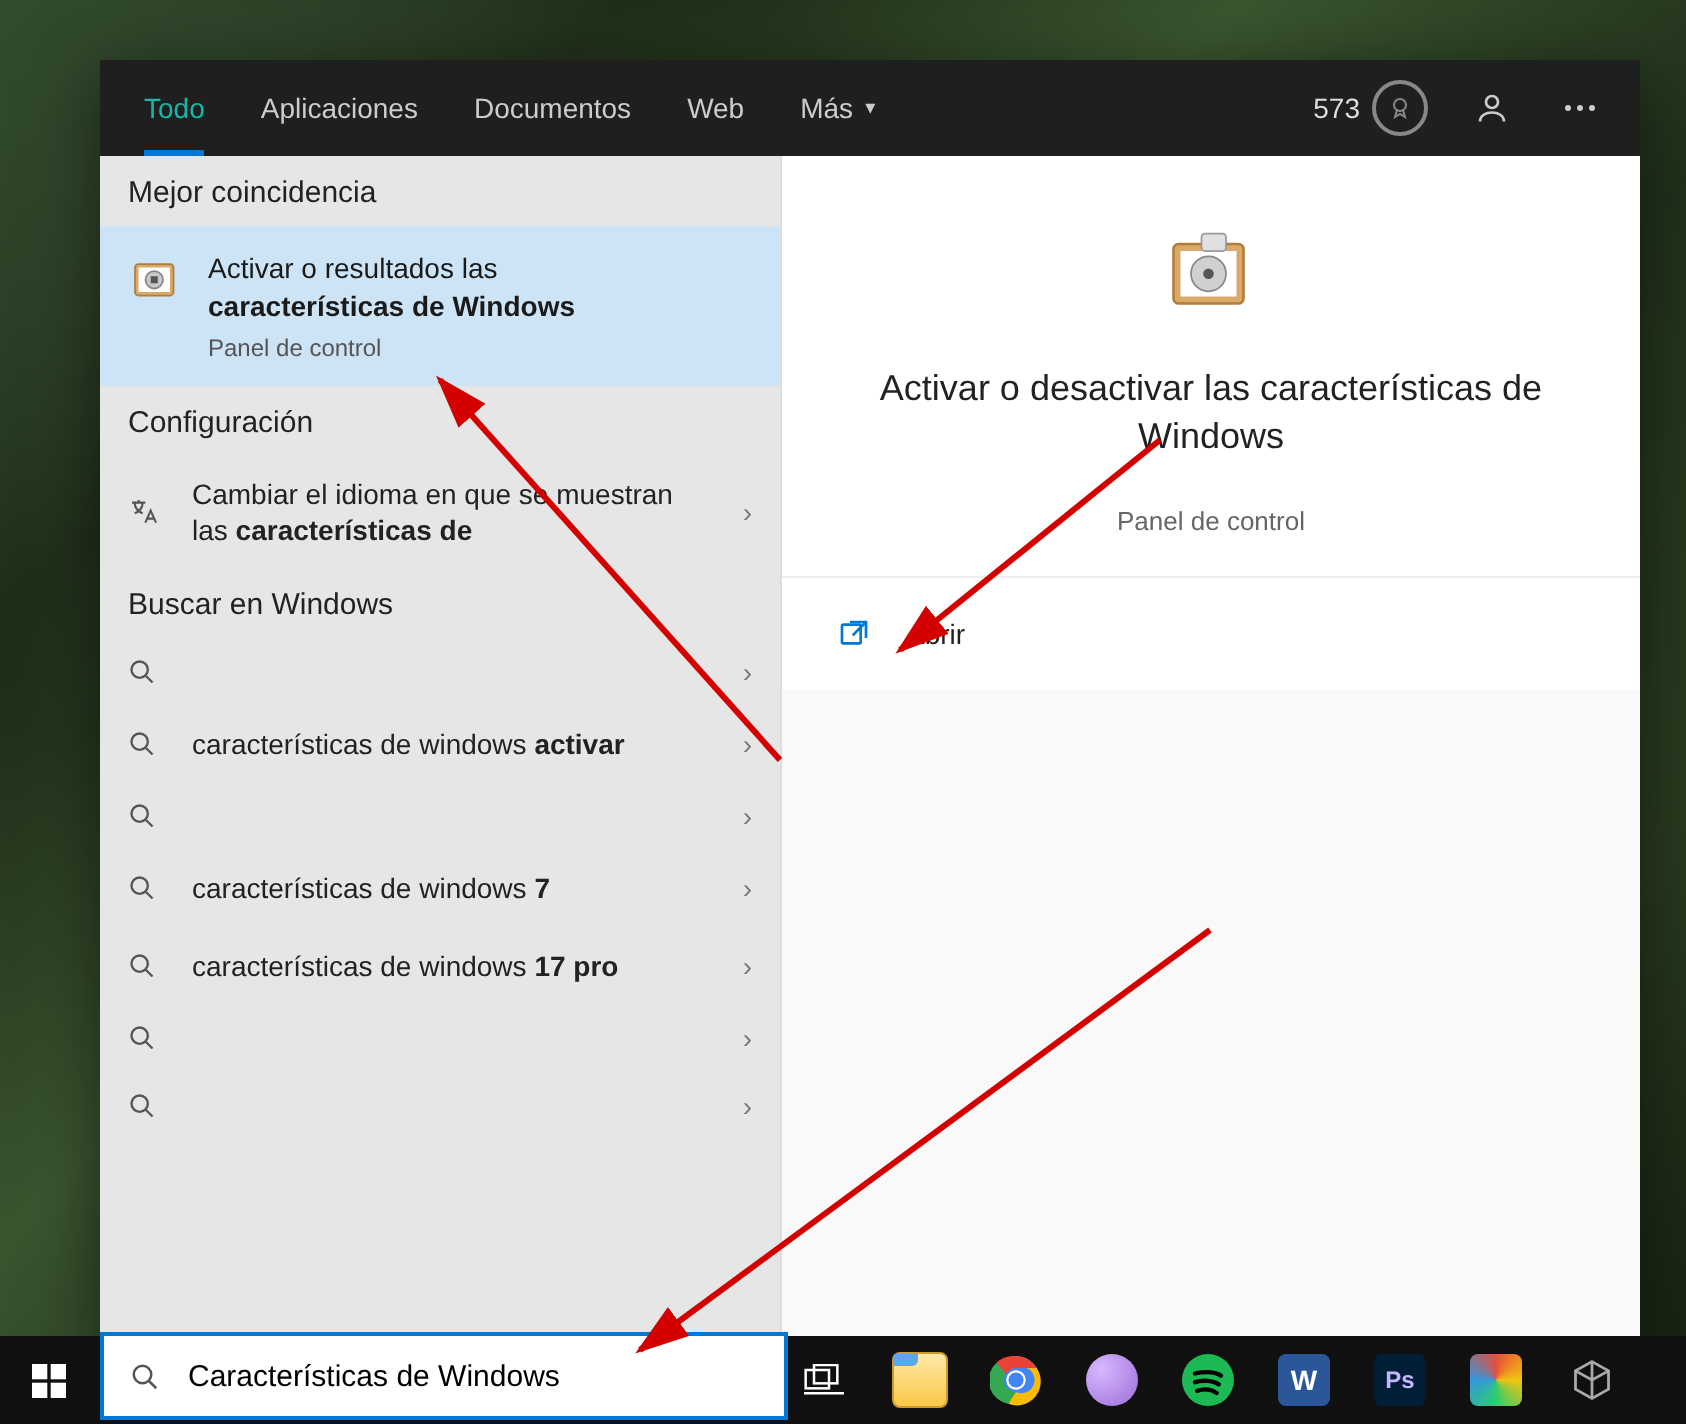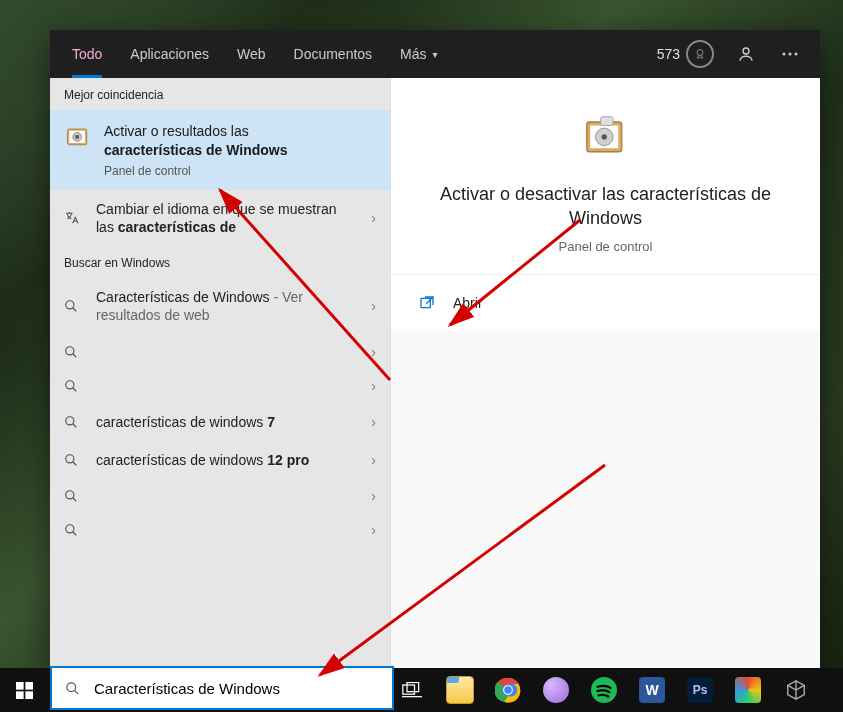--- a/index.html
+++ b/index.html
@@ -2,41 +2,41 @@
 <html><head>
 <meta charset="utf-8">
 <style>
   html,body{margin:0;padding:0;width:843px;height:712px;overflow:hidden;font-family:"Segoe UI",Arial,sans-serif;background:#1a3a1a;}
   .desktop{position:relative;width:843px;height:712px;background:linear-gradient(135deg,#2d4a2d 0%,#1a2815 20%,#3a5530 40%,#1f2f1a 60%,#2a3a20 80%,#15200f 100%);}
   .desktop::before{content:"";position:absolute;inset:0;background:radial-gradient(circle at 15% 15%,rgba(60,80,50,.6),transparent 30%),radial-gradient(circle at 85% 40%,rgba(40,60,30,.5),transparent 35%),radial-gradient(circle at 60% 85%,rgba(30,45,20,.5),transparent 30%);}
   
   .panel{position:absolute;left:50px;top:30px;width:770px;height:640px;background:#e6e6e6;box-shadow:0 8px 30px rgba(0,0,0,.5);display:flex;flex-direction:column;}
   .tabs{height:48px;background:#1f1f1f;display:flex;align-items:center;color:#ccc;font-size:14px;padding:0 8px;}
   .tab{padding:0 14px;height:48px;display:flex;align-items:center;cursor:pointer;position:relative;}
-  .tab.active{color:#f9a8d4;}
+  .tab.active{color:#14b8a6;}
   .tab.active::after{content:"";position:absolute;left:14px;right:14px;bottom:0;height:3px;background:#0078d4;}
   .tabs .spacer{flex:1;}
   .points{display:flex;align-items:center;color:#ddd;font-size:14px;margin-right:10px;margin-left:24px;}
   .medal{width:24px;height:24px;border:2px solid #888;border-radius:50%;margin-left:6px;display:flex;align-items:center;justify-content:center;font-size:11px;color:#888;}
   .hicon{width:32px;height:32px;margin:0 6px;display:flex;align-items:center;justify-content:center;color:#ccc;cursor:pointer;border-radius:3px;}
   .body{flex:1;display:flex;min-height:0;}
   .left{width:340px;background:#e6e6e6;overflow:hidden;display:flex;flex-direction:column;}
   .right{flex:1;background:#f9f9f9;display:flex;flex-direction:column;border-left:1px solid #ddd;}
-  .sect-head{padding:10px 14px 8px;font-size:12px;color:#222;background:#e6e6e6;}
+  .sect-head{padding:10px 14px 8px;font-size:15px;color:#222;background:#e6e6e6;}
   .best{background:#cce4f6;padding:12px 14px;display:flex;align-items:flex-start;cursor:pointer;}
   .best .ico{width:28px;height:28px;margin-right:12px;flex-shrink:0;}
   .best .txt{font-size:14px;color:#1a1a1a;line-height:1.35;}
   .best .sub{font-size:12px;color:#555;margin-top:4px;}
   .row{padding:10px 14px;display:flex;align-items:center;cursor:pointer;position:relative;}
   .row .ric{width:18px;margin-right:14px;color:#555;flex-shrink:0;text-align:center;}
   .row .rtxt{flex:1;font-size:14px;color:#222;line-height:1.3;padding-right:20px;}
   .row .chev{color:#777;font-size:14px;position:absolute;right:14px;top:50%;transform:translateY(-50%);}
   .preview-head{padding:30px 20px 20px;text-align:center;border-bottom:1px solid #eee;background:#fff;}
   .preview-ico{width:56px;height:56px;margin:0 auto 18px;}
-  .preview-title{font-size:18px;color:#222;line-height:1.35;margin-bottom:8px;}
+  .preview-title{font-size:18px;color:#222;line-height:1.35;margin-bottom:22px;}
   .preview-sub{font-size:13px;color:#666;}
   .actions{padding:6px 0;background:#fff;}
   .act{padding:14px 28px;display:flex;align-items:center;cursor:pointer;font-size:14px;color:#222;}
   .act .aicon{width:18px;margin-right:16px;color:#0078d4;}
   
   .searchbox{position:absolute;left:50px;bottom:2px;width:340px;height:40px;background:#fff;border:2px solid #0078d4;display:flex;align-items:center;z-index:3;}
   .searchbox .sicon{width:40px;text-align:center;color:#555;font-size:15px;}
   .searchbox input{flex:1;border:none;outline:none;font-size:15px;font-family:inherit;color:#000;padding-right:8px;background:transparent;}
   
   .taskbar{position:absolute;left:0;right:0;bottom:0;height:44px;background:#101010;display:flex;align-items:center;z-index:2;}
@@ -50,22 +50,22 @@
 </style>
 </head>
 <body>
 
 <div class="desktop">
 
   <div class="panel">
     <div class="tabs">
       <div class="tab active">Todo</div>
       <div class="tab">Aplicaciones</div>
+      <div class="tab">Documentos</div>
       <div class="tab">Web</div>
-      <div class="tab">Documentos</div>
       <div class="tab">
           <span>Más</span>
           <span style="margin-left:6px;font-size:10px">▾</span>
         </div>
       <div class="spacer"></div>
       <div class="points">
         <span>573</span>
         <span class="medal">
           <svg width="12" height="12" viewBox="0 0 24 24" fill="none" stroke="currentColor" stroke-width="2">
               <circle cx="12" cy="9" r="6"></circle>
@@ -102,50 +102,51 @@
           </div>
           <div>
             <div class="txt">
               <span>Activar o resultados las</span><br>
               <b>características de Windows</b>
             </div>
             <div class="sub">Panel de control</div>
           </div>
         </div>
 
+        <div class="sect-head">Configuración</div>
         <div class="row">
           <div class="ric">
             <svg width="16" height="16" viewBox="0 0 24 24" fill="none" stroke="currentColor" stroke-width="1.6">
                 <path d="M3 5h10M8 3v2M5 5c0 4 3 7 6 8M11 5c0 4-3 7-6 8"></path>
                 <path d="M13 20l4-9 4 9M14.5 17h5"></path>
               </svg>
           </div>
           <div class="rtxt"><span>Cambiar el idioma en que se muestran las </span><b>características de</b></div>
           <div class="chev">›</div>
         </div>
 
         <div class="sect-head">Buscar en Windows</div>
         <div id="web-list">
             <div class="row">
               <div class="ric">
                 <svg width="14" height="14" viewBox="0 0 24 24" fill="none" stroke="currentColor" stroke-width="2">
                   <circle cx="10" cy="10" r="7"></circle>
                   <path d="M21 21l-6-6"></path>
                 </svg>
               </div>
-  <div class="rtxt"><span>Características de Windows</span><b></b><span class="post" style="color:#666"> - Ver resultados de web</span></div>
-  <div class="chev">›</div>
-            </div>
-            <div class="row">
-              <div class="ric">
-                <svg width="14" height="14" viewBox="0 0 24 24" fill="none" stroke="currentColor" stroke-width="2">
-                  <circle cx="10" cy="10" r="7"></circle>
-                  <path d="M21 21l-6-6"></path>
-                </svg>
-              </div>
+  <div class="chev">›</div>
+            </div>
+            <div class="row">
+              <div class="ric">
+                <svg width="14" height="14" viewBox="0 0 24 24" fill="none" stroke="currentColor" stroke-width="2">
+                  <circle cx="10" cy="10" r="7"></circle>
+                  <path d="M21 21l-6-6"></path>
+                </svg>
+              </div>
+  <div class="rtxt"><span>características de windows </span><b>activar</b><span class="post" style="color:#666"></span></div>
   <div class="chev">›</div>
             </div>
             <div class="row">
               <div class="ric">
                 <svg width="14" height="14" viewBox="0 0 24 24" fill="none" stroke="currentColor" stroke-width="2">
                   <circle cx="10" cy="10" r="7"></circle>
                   <path d="M21 21l-6-6"></path>
                 </svg>
               </div>
   <div class="chev">›</div>
@@ -160,21 +161,21 @@
   <div class="rtxt"><span>características de windows </span><b>7</b><span class="post" style="color:#666"></span></div>
   <div class="chev">›</div>
             </div>
             <div class="row">
               <div class="ric">
                 <svg width="14" height="14" viewBox="0 0 24 24" fill="none" stroke="currentColor" stroke-width="2">
                   <circle cx="10" cy="10" r="7"></circle>
                   <path d="M21 21l-6-6"></path>
                 </svg>
               </div>
-  <div class="rtxt"><span>características de windows </span><b>12 pro</b><span class="post" style="color:#666"></span></div>
+  <div class="rtxt"><span>características de windows </span><b>17 pro</b><span class="post" style="color:#666"></span></div>
   <div class="chev">›</div>
             </div>
             <div class="row">
               <div class="ric">
                 <svg width="14" height="14" viewBox="0 0 24 24" fill="none" stroke="currentColor" stroke-width="2">
                   <circle cx="10" cy="10" r="7"></circle>
                   <path d="M21 21l-6-6"></path>
                 </svg>
               </div>
   <div class="chev">›</div>

